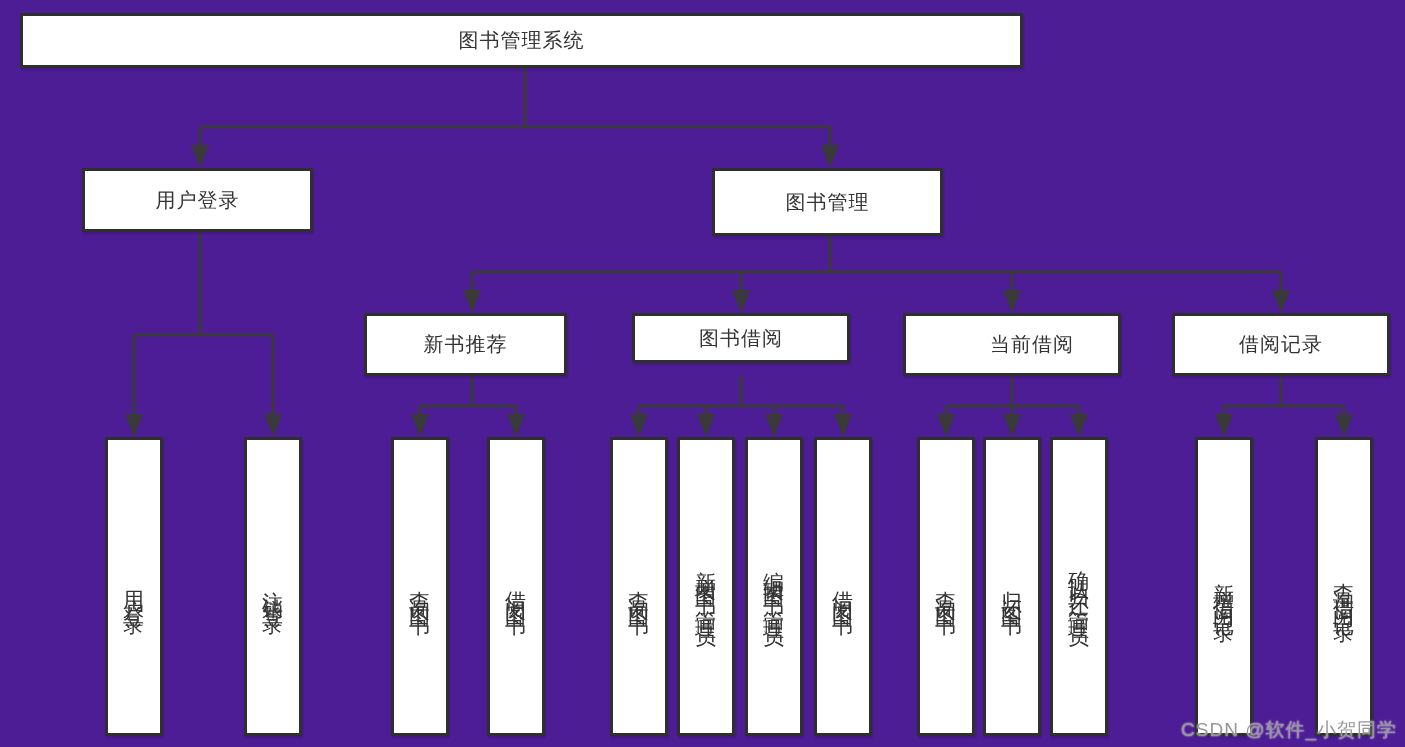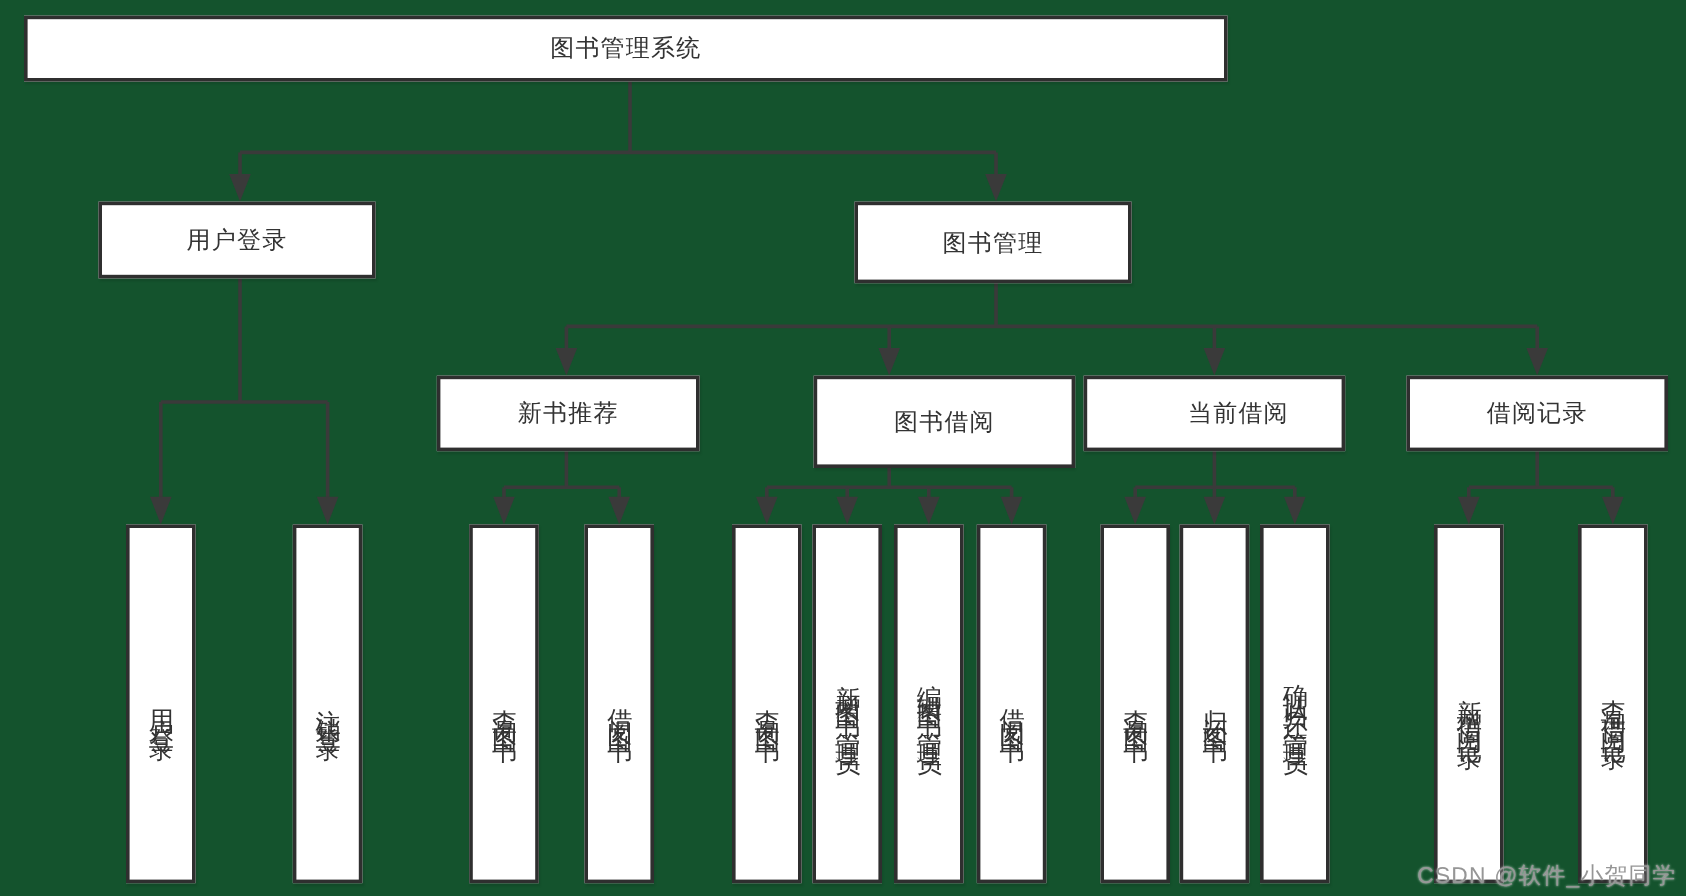--- a/index.html
+++ b/index.html
@@ -1,20 +1,20 @@
 <!DOCTYPE html>
 <html><head>
 <meta charset="utf-8">
 <style>
   html, body { margin: 0; padding: 0; background: #ffffff; }
   .stage {
     position: relative;
     width: 1405px;
     height: 747px;
-    background: #14532d;
+    background: #4c1d95;
     font-family: "Liberation Sans", "DejaVu Sans", sans-serif;
     overflow: hidden;
   }
   .wires { position: absolute; left: 0; top: 0; width: 1405px; height: 747px; }
   .wires path { stroke: #3a3a3a; stroke-width: 3; fill: none; }
   .wires polygon { fill: #3a3a3a; stroke: none; }
   .box {
     position: absolute;
     box-sizing: border-box;
     background: #ffffff;
@@ -32,22 +32,22 @@
     letter-spacing: 8px;
     line-height: 1;
     padding-top: 6px;
   }
   
   .n-root   { left: 20px;  top: 13px;  width: 1003px; height: 55px; }
   
   .n-login  { left: 82px;  top: 168px; width: 231px; height: 64px; }
   .n-mgmt   { left: 712px; top: 168px; width: 231px; height: 68px; }
   
-  .n-newrec { left: 364px;  top: 313px; width: 219px; height: 63px; }
-  .n-borrow { left: 632px;  top: 313px; width: 218px; height: 77px; margin-left: 46px; }
+  .n-newrec { left: 364px;  top: 313px; width: 203px; height: 63px; }
+  .n-borrow { left: 632px;  top: 313px; width: 218px; height: 50px; }
   .n-cur    { left: 903px;  top: 313px; width: 218px; height: 63px; padding-left: 40px; }
   .n-rec    { left: 1172px; top: 313px; width: 218px; height: 63px; }
   
   .leaf { top: 437px; width: 58px; height: 299px; }
   .l-c1a { left: 105px; }  .l-c1b { left: 244px; }
   .l-c2a { left: 391px; }  .l-c2b { left: 487px; }
   .l-c3a { left: 610px; }  .l-c3b { left: 677px; }  .l-c3c { left: 745px; }  .l-c3d { left: 814px; }
   .l-c4a { left: 917px; }  .l-c4b { left: 983px; }  .l-c4c { left: 1050px; }
   .l-c5a { left: 1195px; } .l-c5b { left: 1315px; }
   .watermark {

